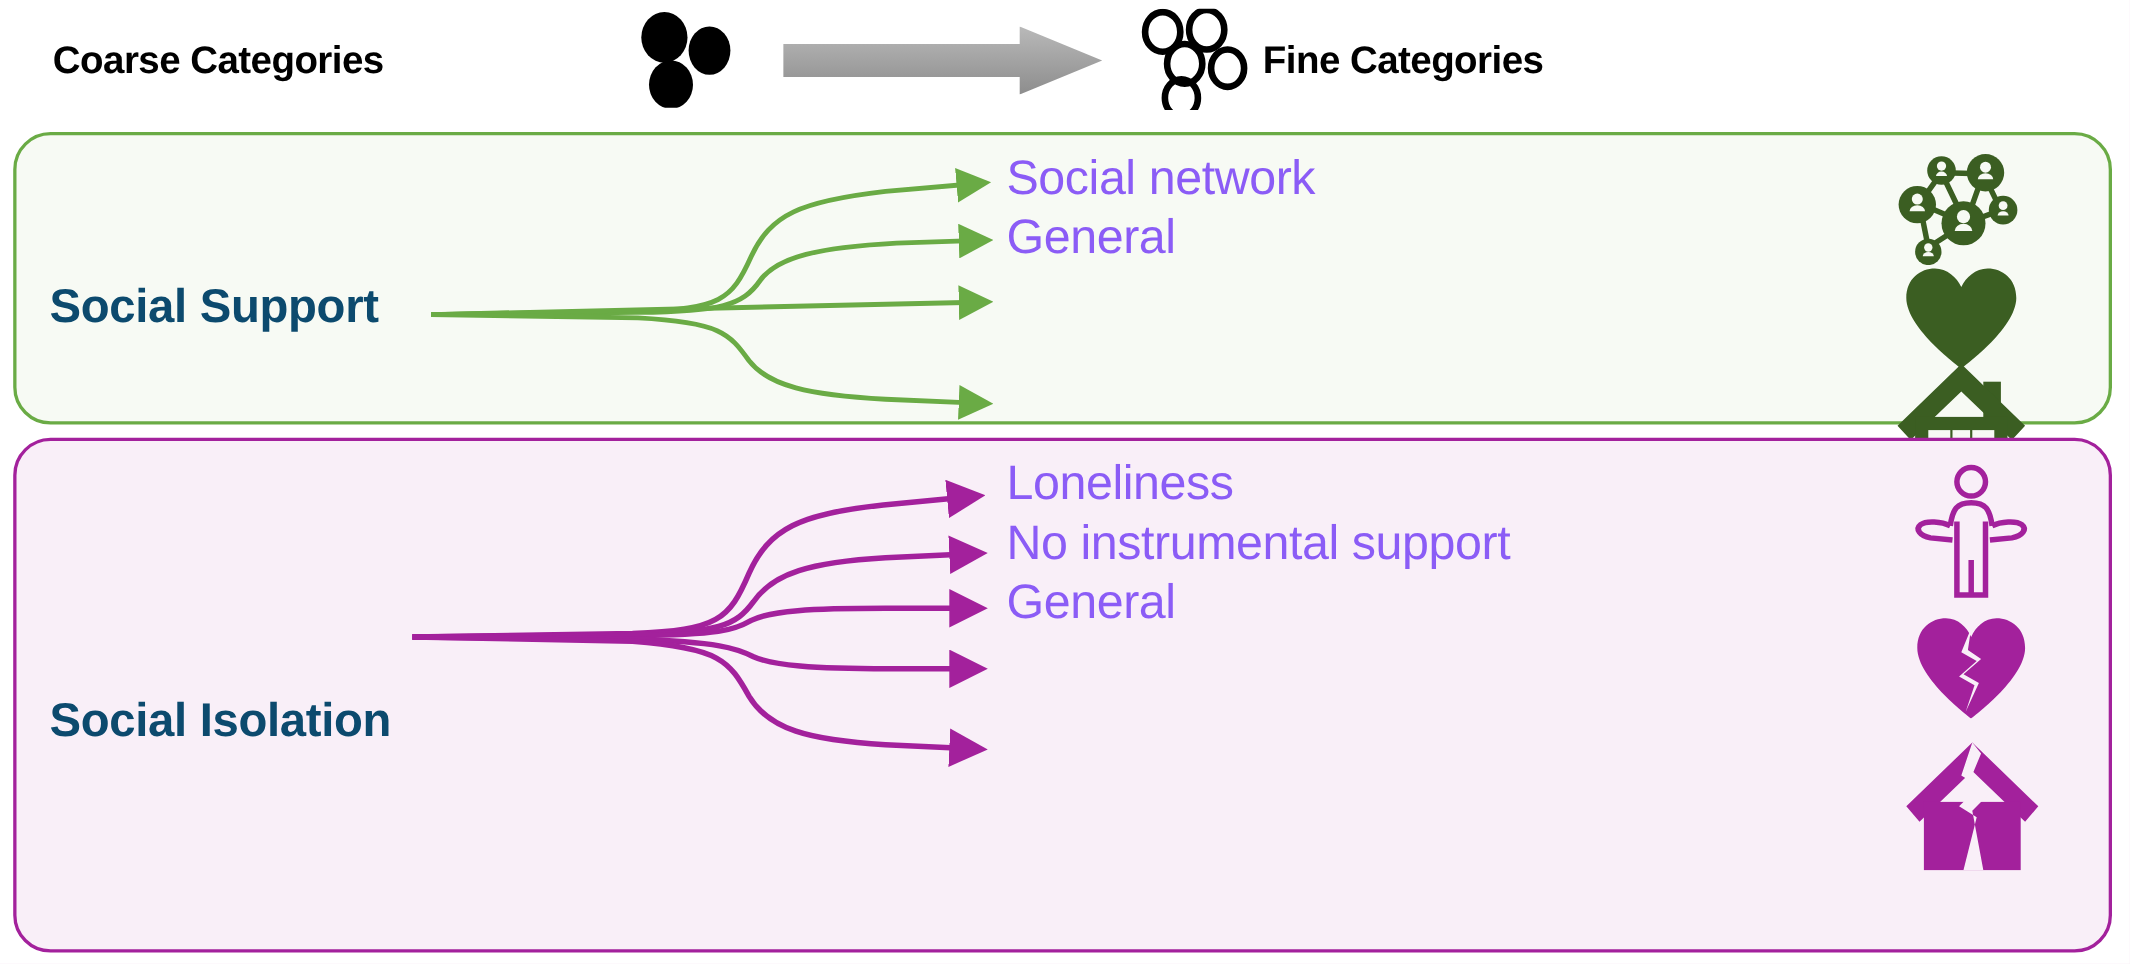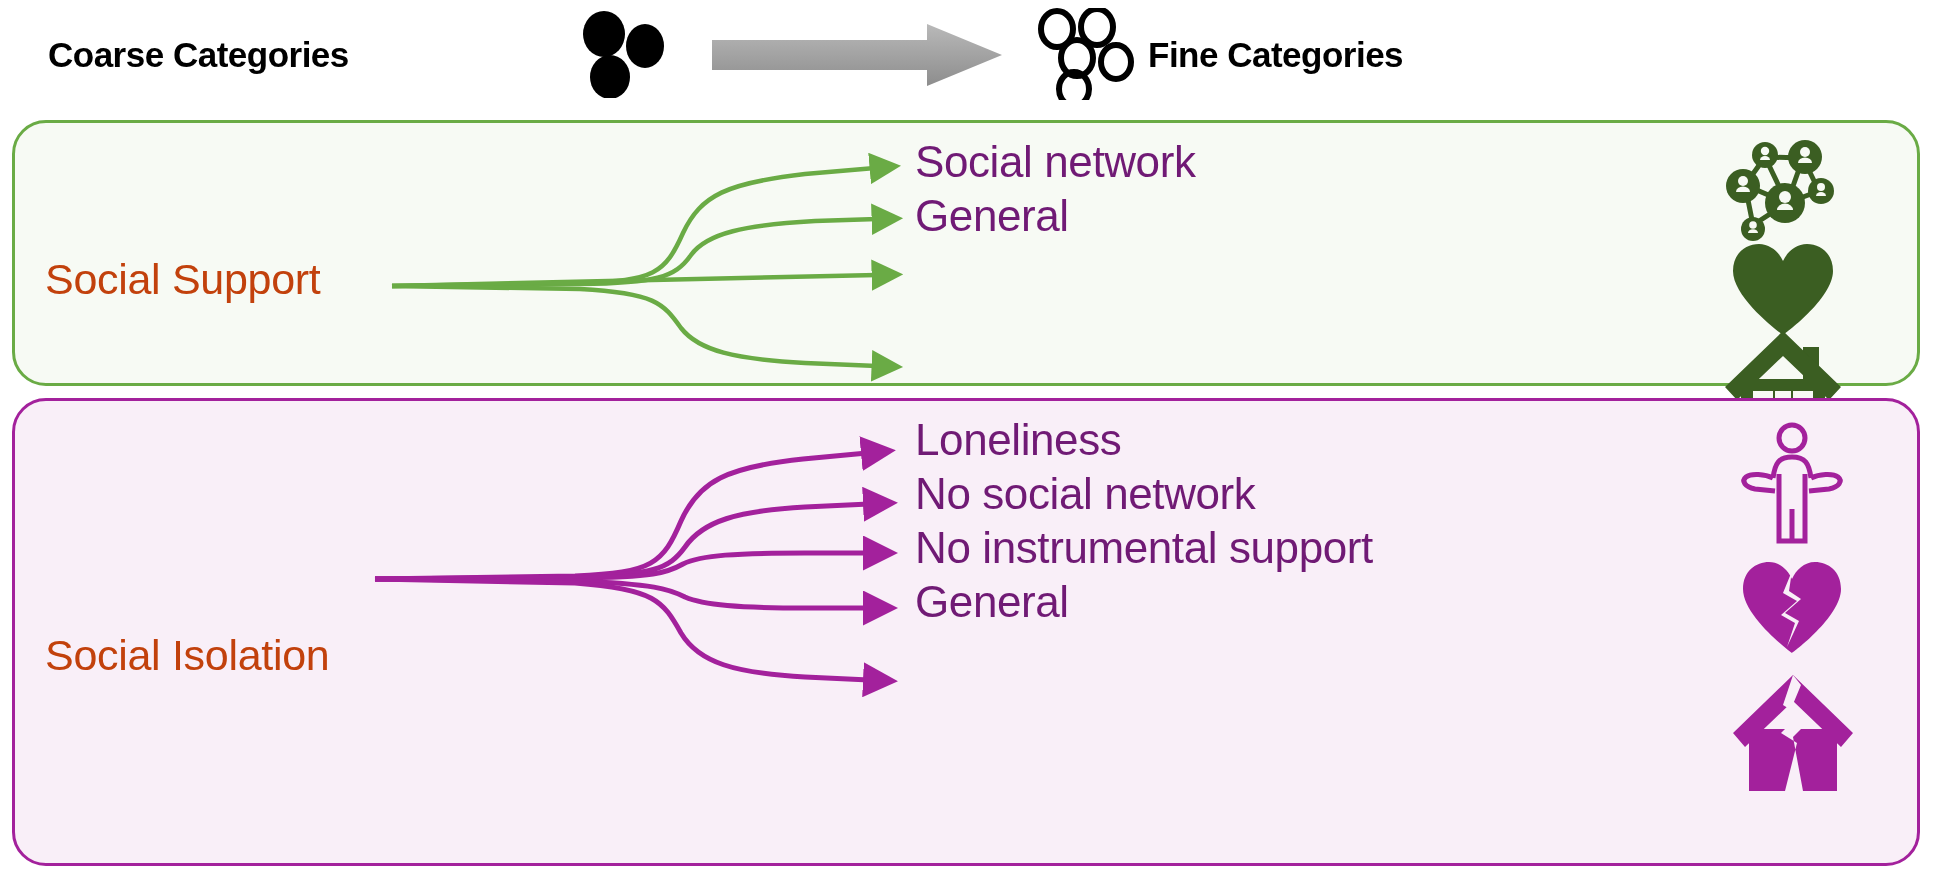--- a/index.html
+++ b/index.html
@@ -46,38 +46,38 @@
   #panel-isolation{
     left:12px;top:398px;width:1908px;height:468px;
     background:#f9eff8;
     border:3px solid #a3219c;
   }
   .panel-inner{position:absolute;left:0;top:0;width:100%;height:100%;}
 
   
   .coarse-name{
     position:absolute;
-    font-weight:normal;
+    font-weight:bold;
     font-size:43px;
-    color:#c2410c;
+    color:#0c4a6e;
     white-space:nowrap;
     letter-spacing:-0.3px;
   }
   #support-name{left:30px;top:132px;}
   #isolation-name{left:30px;top:230px;}
 
   
   .fine-list{position:absolute;}
   #support-list{left:900px;top:12px;}
   #isolation-list{left:900px;top:12px;}
   .fine-item{
     height:54px;
     line-height:54px;
     font-size:44px;
-    color:#701a75;
+    color:#8b5cf6;
     white-space:nowrap;
     letter-spacing:-0.4px;
   }
   #support-list .fine-item{margin-bottom:0px;}
 
   
   .edges{position:absolute;left:0;top:0;}
   .row-icon{position:absolute;}
 </style>
 </head>
@@ -239,21 +239,20 @@
           <path d="M360,178 L560,180 C640,183 654,188 670,196
                    C688,204 724,207 792,207 L854,207"></path>
 
           <path d="M360,178 L560,182 C640,188 648,200 666,232
                    C684,262 720,272 790,276 L854,279"></path>
         </g>
       </svg>
 
       <div class="fine-list" id="isolation-list">
         <div class="fine-item">Loneliness</div>
-        <div class="fine-item">No social network</div>
         <div class="fine-item">No instrumental support</div>
         <div class="fine-item">General</div>
       </div>
 
       <div class="row-icon" style="left:1722px;top:20px;">
         <svg width="110" height="126" viewBox="0 0 110 126">
           <g fill="none" stroke="#a3219c" stroke-width="5">
             <circle cx="55" cy="17" r="13"></circle>
             <path d="M36,57 C38,42 42,36 55,36 C68,36 72,42 74,57"></path>
             <path d="M36,57 C28,53 14,52 9,56 C4,60 8,66 18,68 L38,70"></path>

